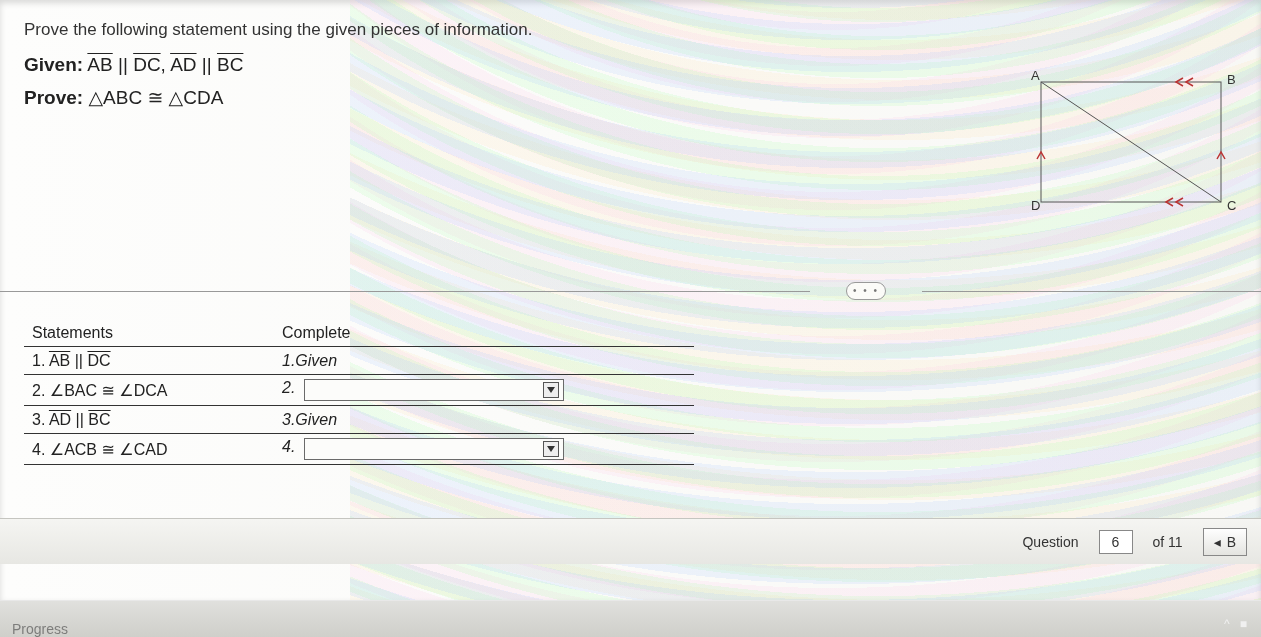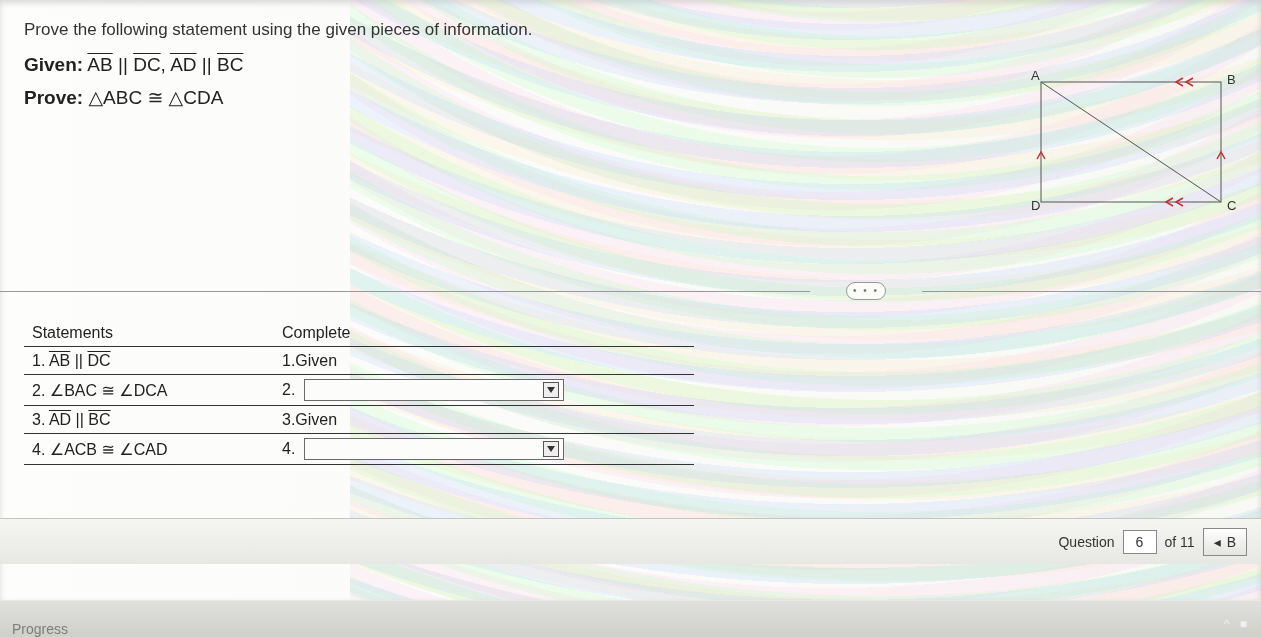--- a/index.html
+++ b/index.html
@@ -61,21 +61,21 @@
     border: none;
   }
   table.proof td {
     border-top: 1px solid #333;
     padding: 4px 8px;
     vertical-align: middle;
     height: 28px;
   }
   .stmt-col { width: 250px; }
   .reason-col { width: 420px; }
-  .reason-cell { display: flex; align-items: center; gap: 4px; }
+  .reason-cell { display: flex; align-items: flex-start; gap: 4px; font-style: italic; }
   .reason-num { width: 18px; }
   .dd {
     width: 260px; height: 22px;
     border: 1px solid #6a6a6a;
     background: #fcfcfa;
     display: flex; align-items: center; justify-content: flex-end;
     padding: 0 4px;
   }
   .dd-tri {
     width: 16px; height: 16px;
@@ -85,21 +85,21 @@
   }
   .dd-tri svg { display: block; }
   .footer {
     position: absolute;
     left: 0; right: 0; bottom: 36px;
     height: 46px;
     background: linear-gradient(#f5f5f2, #e7e7e3);
     border-top: 1px solid #c5c5c0;
     display: flex; align-items: center; justify-content: flex-end;
     padding: 0 14px;
-    gap: 8px;
+    gap: 20px;
     font-size: 14px; color: #333;
   }
   .qnum {
     width: 34px; height: 24px;
     border: 1px solid #888; background: #fff;
     text-align: center; line-height: 22px;
   }
   .btn {
     height: 28px; padding: 0 10px;
     border: 1px solid #888;

